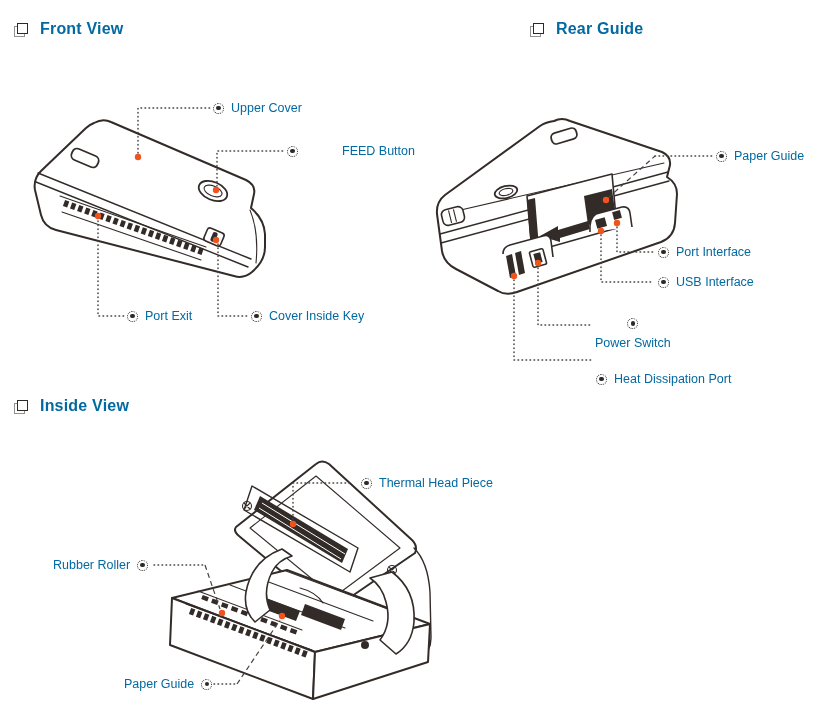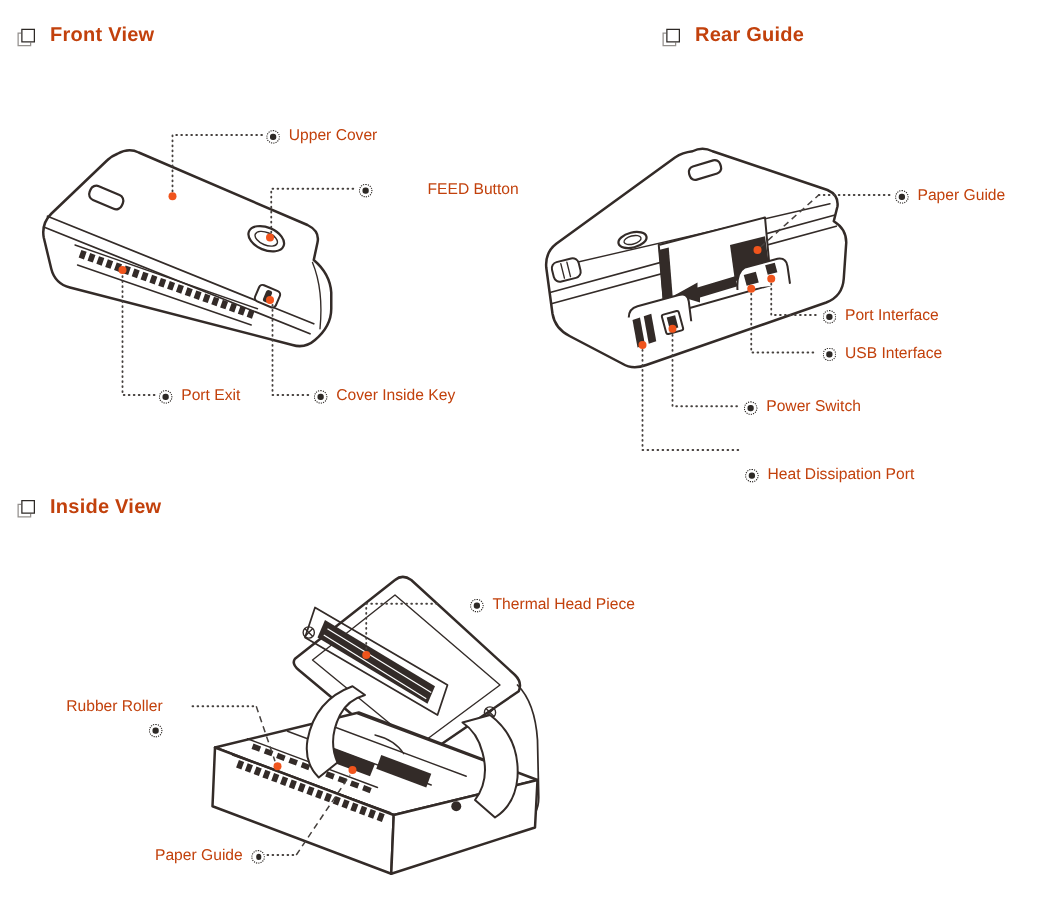--- a/index.html
+++ b/index.html
@@ -1,17 +1,17 @@
 <!DOCTYPE html>
 <html><head>
 <meta charset="utf-8">
 <style>
   html,body{margin:0;padding:0;background:#fff;}
   .canvas{position:relative;width:830px;height:726px;background:#ffffff;overflow:hidden;
-          font-family:"Liberation Sans",sans-serif;color:#c2410c;}
+          font-family:"Liberation Sans",sans-serif;color:#0369a1;}
   svg{position:absolute;left:0;top:0;}
 
   
   .ol{fill:#ffffff;stroke:#332b28;stroke-width:2;stroke-linejoin:round;stroke-linecap:round;}
   .ln{fill:none;stroke:#332b28;stroke-width:1.4;stroke-linejoin:round;stroke-linecap:round;}
   .ln2{fill:none;stroke:#332b28;stroke-width:1.1;stroke-linejoin:round;stroke-linecap:round;}
   .th{fill:none;stroke:#332b28;stroke-width:1.8;stroke-linejoin:round;stroke-linecap:round;}
   .dk{fill:#332b28;stroke:none;}
   .wfill{fill:#ffffff;stroke:#332b28;stroke-width:1.6;stroke-linejoin:round;}
   .serr{fill:none;stroke:#332b28;stroke-width:6.5;stroke-dasharray:4.5 3;}
@@ -24,21 +24,21 @@
   
   .heading{position:absolute;display:flex;align-items:center;gap:11px;height:18px;
            font-size:16px;font-weight:bold;letter-spacing:.2px;white-space:nowrap;}
   .sq{width:13px;height:13px;position:relative;flex:none;}
   .sq::before{content:"";position:absolute;left:-2px;top:3px;width:9px;height:9px;
               border:1.7px solid #94908d;}
   .sq::after{content:"";position:absolute;left:1px;top:0;width:9px;height:9px;
              border:1.7px solid #2d2926;background:#fff;}
 
   
-  .plabel{position:absolute;display:flex;align-items:flex-end;gap:7px;height:14px;
+  .plabel{position:absolute;display:flex;align-items:center;gap:7px;height:14px;
           font-size:12.5px;white-space:nowrap;}
   .bullseye{width:11px;height:11px;border:1.3px dotted #2d2926;border-radius:50%;
             position:relative;flex:none;box-sizing:border-box;}
   .bullseye::after{content:"";position:absolute;left:50%;top:50%;width:4.4px;height:4.4px;
                    margin:-2.2px 0 0 -2.2px;background:#2d2926;border-radius:50%;}
 </style>
 </head>
 <body>
 
 <div class="canvas">
@@ -240,34 +240,34 @@
     <span>Paper Guide</span>
   </div>
   <div class="plabel" style="left:658px;top:245px;">
     <span class="bullseye"></span>
     <span>Port Interface</span>
   </div>
   <div class="plabel" style="left:658px;top:275px;">
     <span class="bullseye"></span>
     <span>USB Interface</span>
   </div>
-  <div class="plabel" style="left:595px;top:318px;">
+  <div class="plabel" style="left:595px;top:318px;flex-direction:column;">
     <span class="bullseye"></span>
     <span>Power Switch</span>
   </div>
   <div class="plabel" style="left:596px;top:372px;">
     <span class="bullseye"></span>
     <span>Heat Dissipation Port</span>
   </div>
 
-  <div class="plabel" style="left:376px;top:476px;">
+  <div class="plabel" style="left:361px;top:476px;">
     <span class="bullseye"></span>
     <span>Thermal Head Piece</span>
   </div>
-  <div class="plabel" style="left:53px;top:558px;flex-direction:column;">
+  <div class="plabel" style="left:53px;top:558px;">
     <span>Rubber Roller</span>
     <span class="bullseye"></span>
   </div>
   <div class="plabel" style="left:124px;top:677px;">
     <span>Paper Guide</span>
     <span class="bullseye"></span>
   </div>
 
 </div>
 

